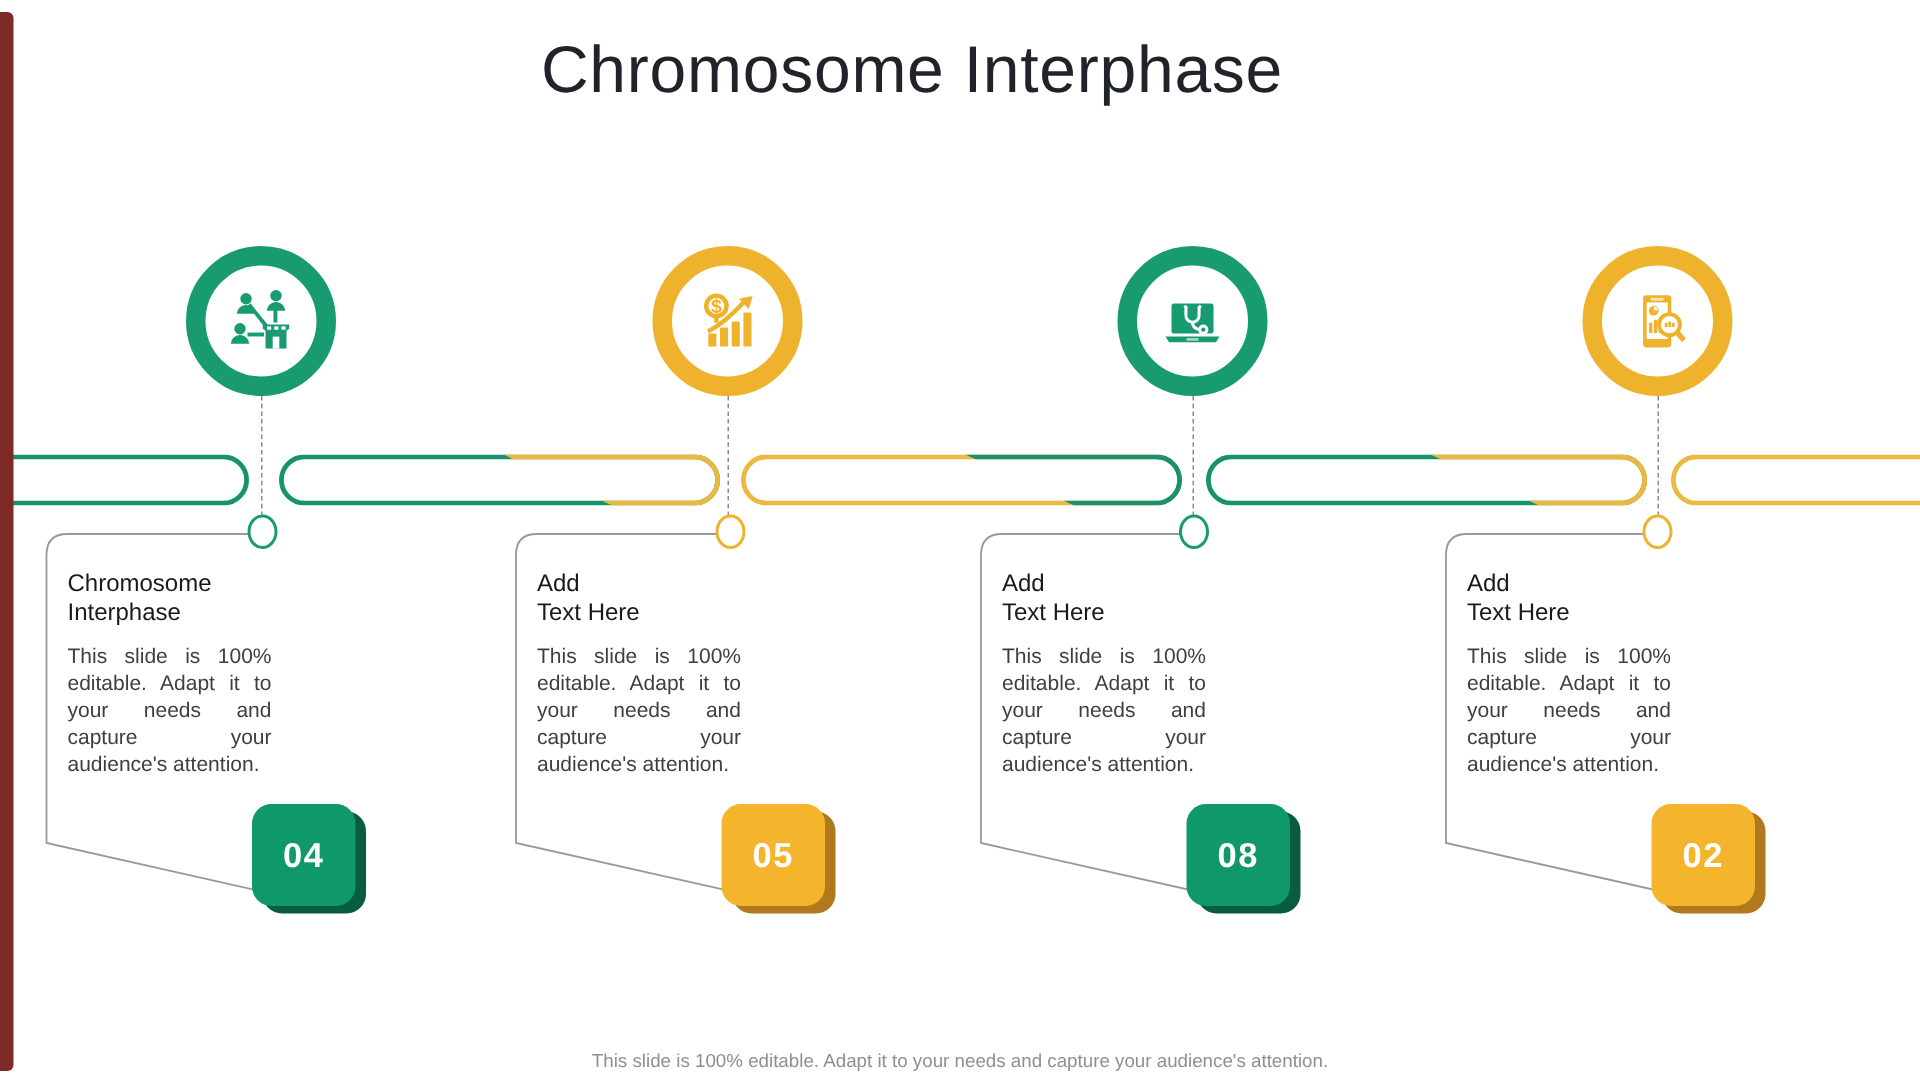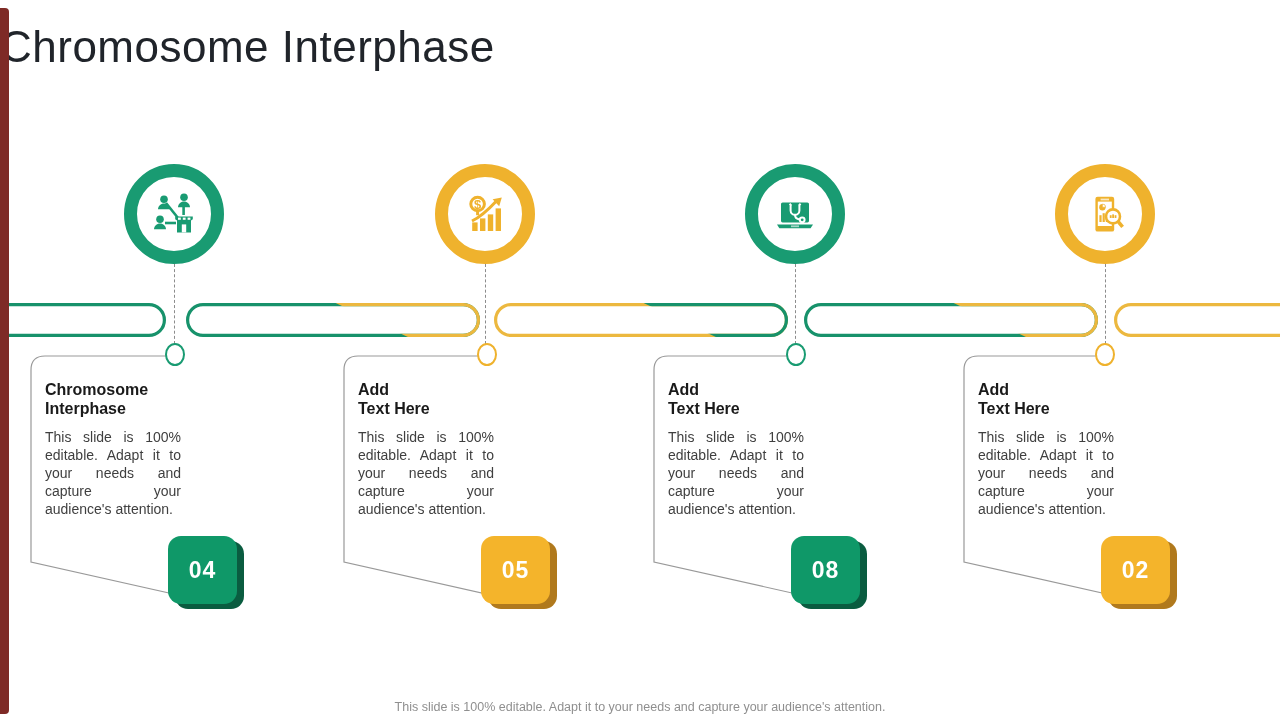--- a/index.html
+++ b/index.html
@@ -6,21 +6,21 @@
     --green:#199B72; --green-badge:#0F9868; --green-dark:#0A5C40;
     --yellow:#EFB22D; --yellow-badge:#F4B42B; --yellow-dark:#B0791D;
     --red-bar:#7E2A26; --line-gray:#8F8F8F;
   }
   html,body{margin:0;padding:0;}
   body{font-family:"Liberation Sans",sans-serif;background:#fff;}
   .slide{position:relative;width:1280px;height:720px;background:#fff;overflow:hidden;}
 
   .left-bar{position:absolute;left:0;top:8px;width:9px;height:706px;background:var(--red-bar);border-radius:0 4px 4px 0;z-index:30;}
 
-  .slide-title{position:absolute;top:22px;left:0;width:1216px;text-align:left;
+  .slide-title{position:absolute;top:22px;left:0;width:1216px;text-align:center;
     font-size:44px;font-weight:400;color:#20242A;letter-spacing:.5px;}
 
   
   .ring{position:absolute;top:164px;width:100px;height:100px;box-sizing:border-box;
     border-radius:50%;display:flex;align-items:center;justify-content:center;background:#fff;}
   .ring.theme-green{border:13px solid var(--green);color:var(--green);}
   .ring.theme-yellow{border:13px solid var(--yellow);color:var(--yellow);}
   .ring svg{width:48px;height:48px;}
 
   
@@ -32,21 +32,21 @@
   .pill .over{clip-path:polygon(48% -4px,110% -4px,110% 110%,78% 110%);}
 
   
   .node{position:absolute;top:343px;width:20px;height:23px;border-radius:50%;background:#fff;box-sizing:border-box;z-index:6;}
   .node.theme-green{border:2px solid var(--green);}
   .node.theme-yellow{border:2px solid var(--yellow);}
 
   
   .card{position:absolute;top:350px;width:250px;height:266px;}
   .card svg.border{position:absolute;left:0;top:0;}
-  .card .card-title{position:absolute;left:25px;top:30px;font-size:16px;font-weight:700;color:#1A1A1A;line-height:19px;}
+  .card .card-title{position:absolute;left:25px;top:30px;font-size:16px;font-weight:400;color:#1A1A1A;line-height:19px;}
   .card .card-body{position:absolute;left:25px;top:78px;width:136px;font-size:14px;line-height:18px;color:#3F3F3F;text-align:justify;}
   .badge{position:absolute;left:148px;top:186px;width:69px;height:68px;border-radius:13px;
     display:flex;align-items:center;justify-content:center;color:#fff;font-size:23px;font-weight:700;letter-spacing:1px;z-index:5;}
   .badge.theme-green{background:var(--green-badge);box-shadow:7px 5px 0 var(--green-dark);}
   .badge.theme-yellow{background:var(--yellow-badge);box-shadow:7px 5px 0 var(--yellow-dark);}
 
   .footer{position:absolute;top:700px;left:0;width:1280px;text-align:center;font-size:12.5px;color:#8F8F8F;}
 </style>
 </head>
 <body>

